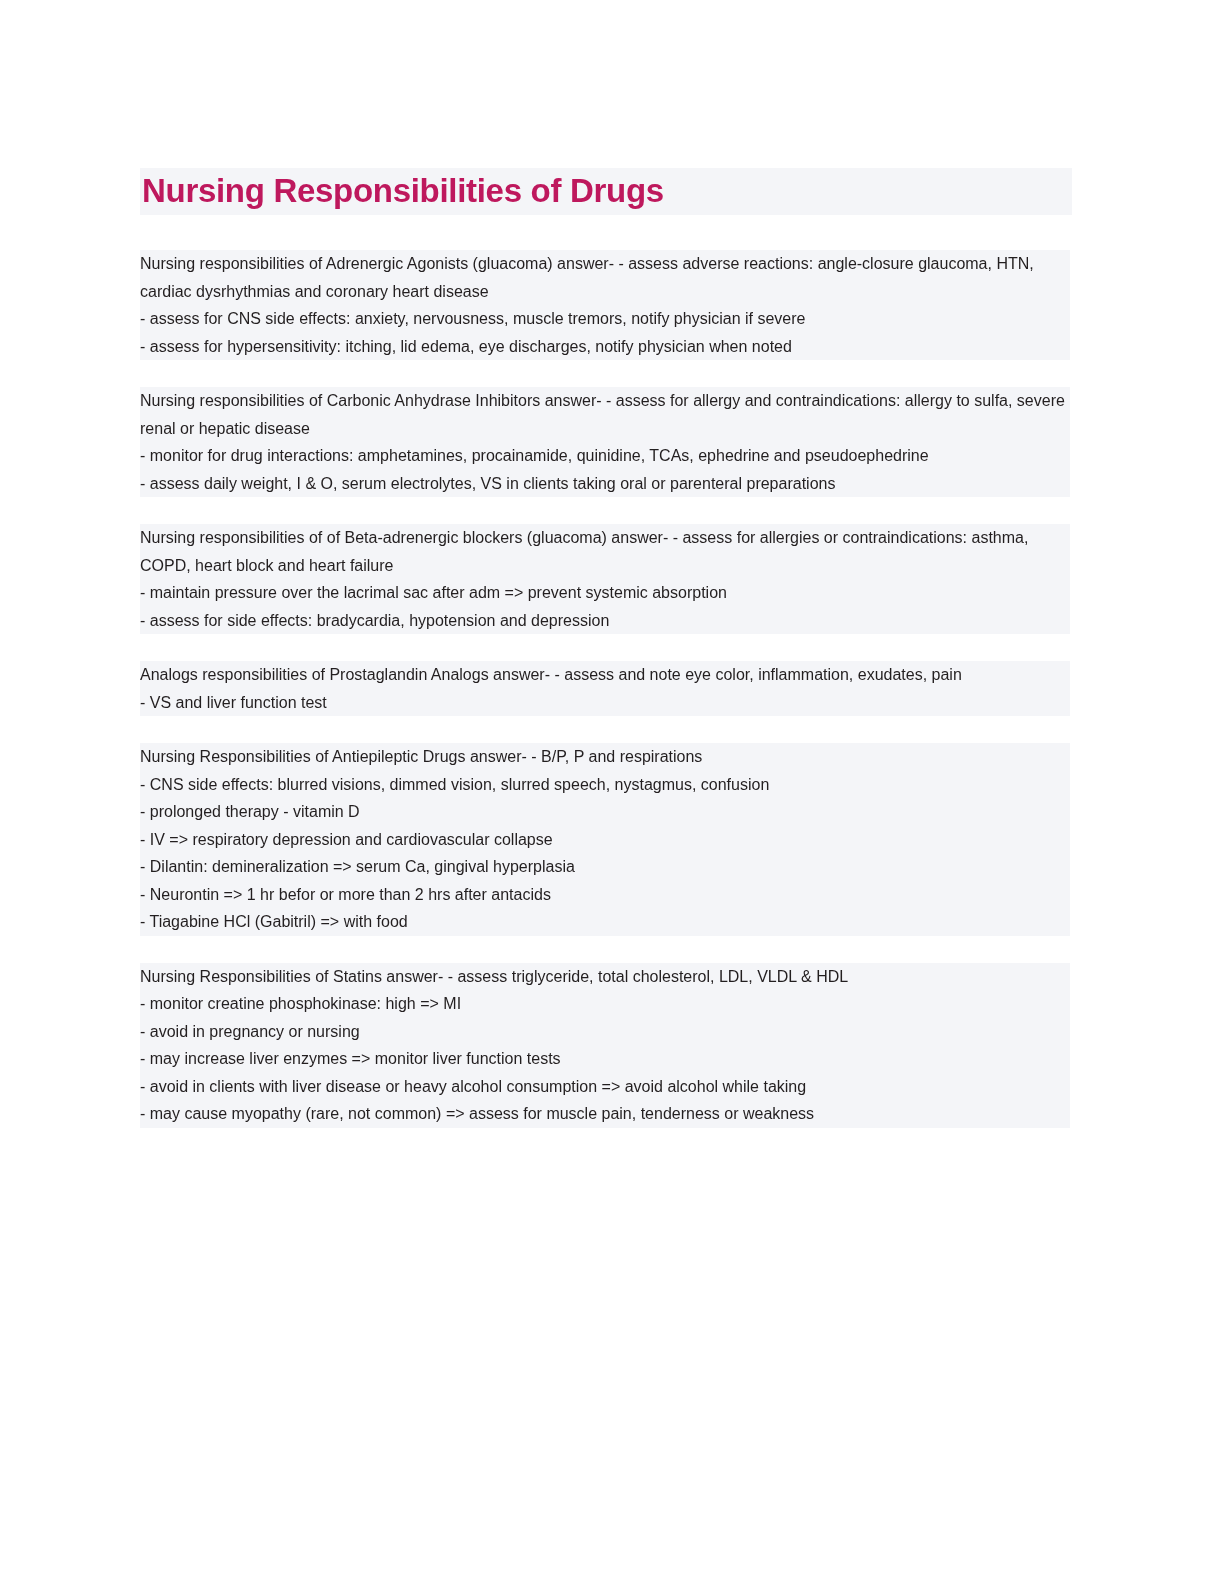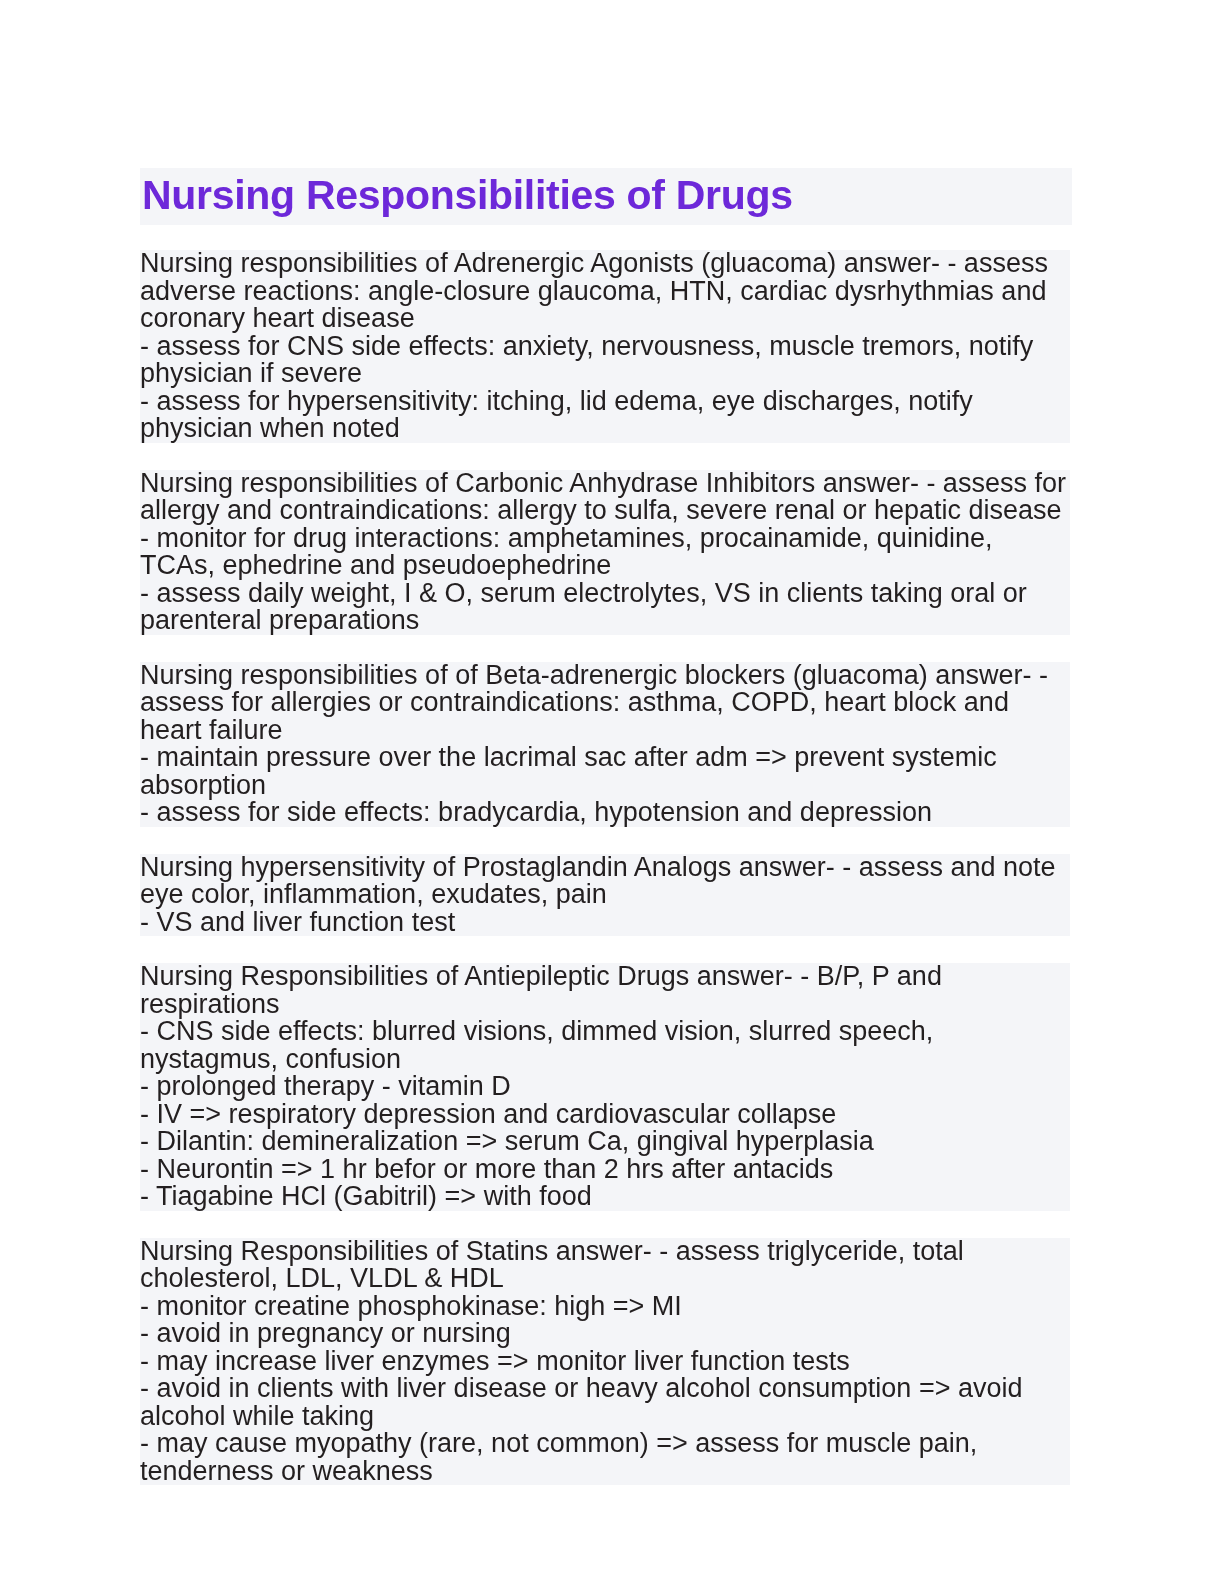--- a/index.html
+++ b/index.html
@@ -19,37 +19,37 @@
     height: 1584px;
     box-sizing: border-box;
     padding: 0;
   }
   .doc-title {
     position: absolute;
     left: 140px;
     top: 168px;
     width: 932px;
     background: #f4f5f8;
-    font-size: 41px;
+    font-size: 33px;
     font-weight: bold;
     letter-spacing: -0.3px;
     line-height: 1.25;
-    color: #6d28d9;
+    color: #be185d;
     margin: 0;
     padding: 2px 0 4px 2px;
     box-sizing: border-box;
   }
   .body-block {
     position: absolute;
     left: 140px;
     top: 250px;
     width: 930px;
   }
   .para {
-    font-size: 27px;
+    font-size: 16px;
     line-height: 27.5px;
     color: #231f20;
     margin: 0 0 27px 0;
     white-space: pre-wrap;
   }
   .para:last-child {
     margin-bottom: 8px;
   }
   .hl {
     background: #f4f5f8;
@@ -65,21 +65,21 @@
   <div class="body-block">
     <p class="para hl">Nursing responsibilities of Adrenergic Agonists (gluacoma) answer- - assess adverse reactions: angle-closure glaucoma, HTN, cardiac dysrhythmias and coronary heart disease
 - assess for CNS side effects: anxiety, nervousness, muscle tremors, notify physician if severe
 - assess for hypersensitivity: itching, lid edema, eye discharges, notify physician when noted</p>
     <p class="para hl">Nursing responsibilities of Carbonic Anhydrase Inhibitors answer- - assess for allergy and contraindications: allergy to sulfa, severe renal or hepatic disease
 - monitor for drug interactions: amphetamines, procainamide, quinidine, TCAs, ephedrine and pseudoephedrine
 - assess daily weight, I &amp; O, serum electrolytes, VS in clients taking oral or parenteral preparations</p>
     <p class="para hl">Nursing responsibilities of of Beta-adrenergic blockers (gluacoma) answer- - assess for allergies or contraindications: asthma, COPD, heart block and heart failure
 - maintain pressure over the lacrimal sac after adm =&gt; prevent systemic absorption
 - assess for side effects: bradycardia, hypotension and depression</p>
-    <p class="para hl">Nursing hypersensitivity of Prostaglandin Analogs answer- - assess and note eye color, inflammation, exudates, pain
+    <p class="para hl">Analogs responsibilities of Prostaglandin Analogs answer- - assess and note eye color, inflammation, exudates, pain
 - VS and liver function test</p>
     <p class="para hl">Nursing Responsibilities of Antiepileptic Drugs answer- - B/P, P and respirations
 - CNS side effects: blurred visions, dimmed vision, slurred speech, nystagmus, confusion
 - prolonged therapy - vitamin D
 - IV =&gt; respiratory depression and cardiovascular collapse
 - Dilantin: demineralization =&gt; serum Ca, gingival hyperplasia
 - Neurontin =&gt; 1 hr befor or more than 2 hrs after antacids
 - Tiagabine HCl (Gabitril) =&gt; with food</p>
     <p class="para hl">Nursing Responsibilities of Statins answer- - assess triglyceride, total cholesterol, LDL, VLDL &amp; HDL
 - monitor creatine phosphokinase: high =&gt; MI

